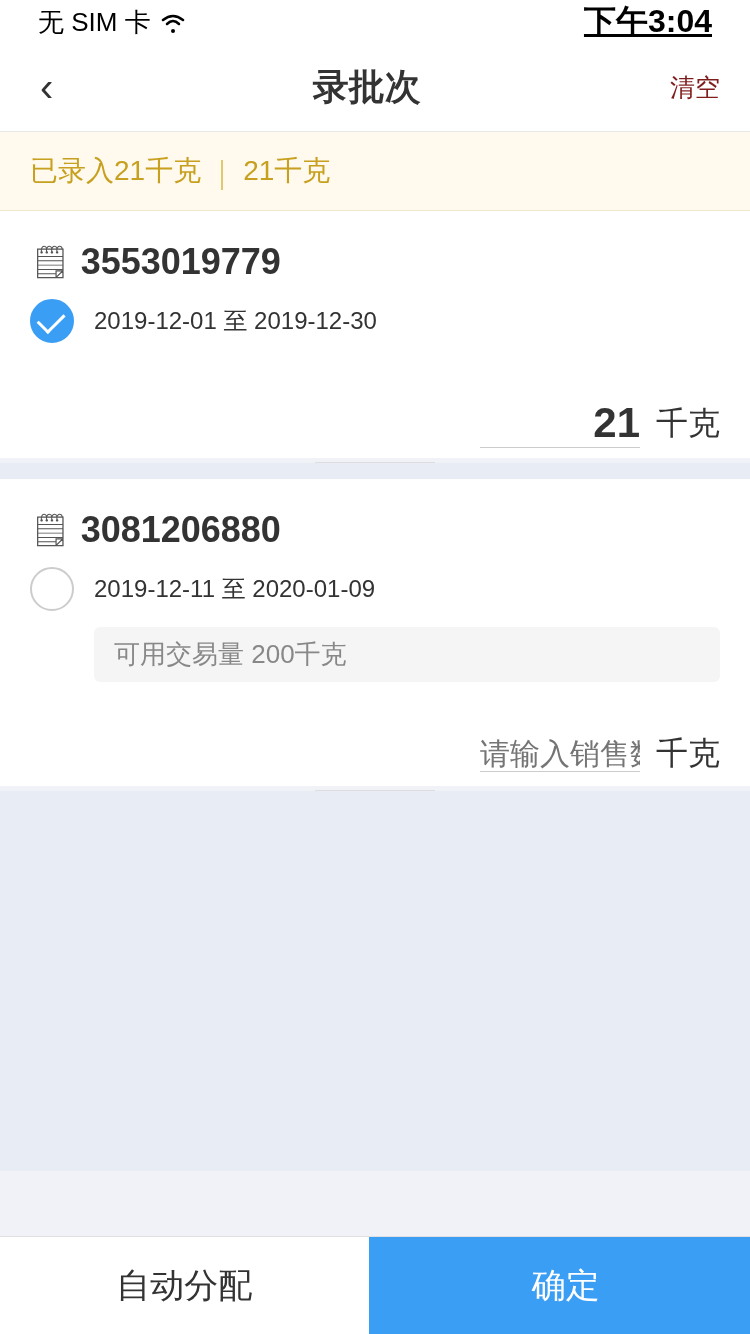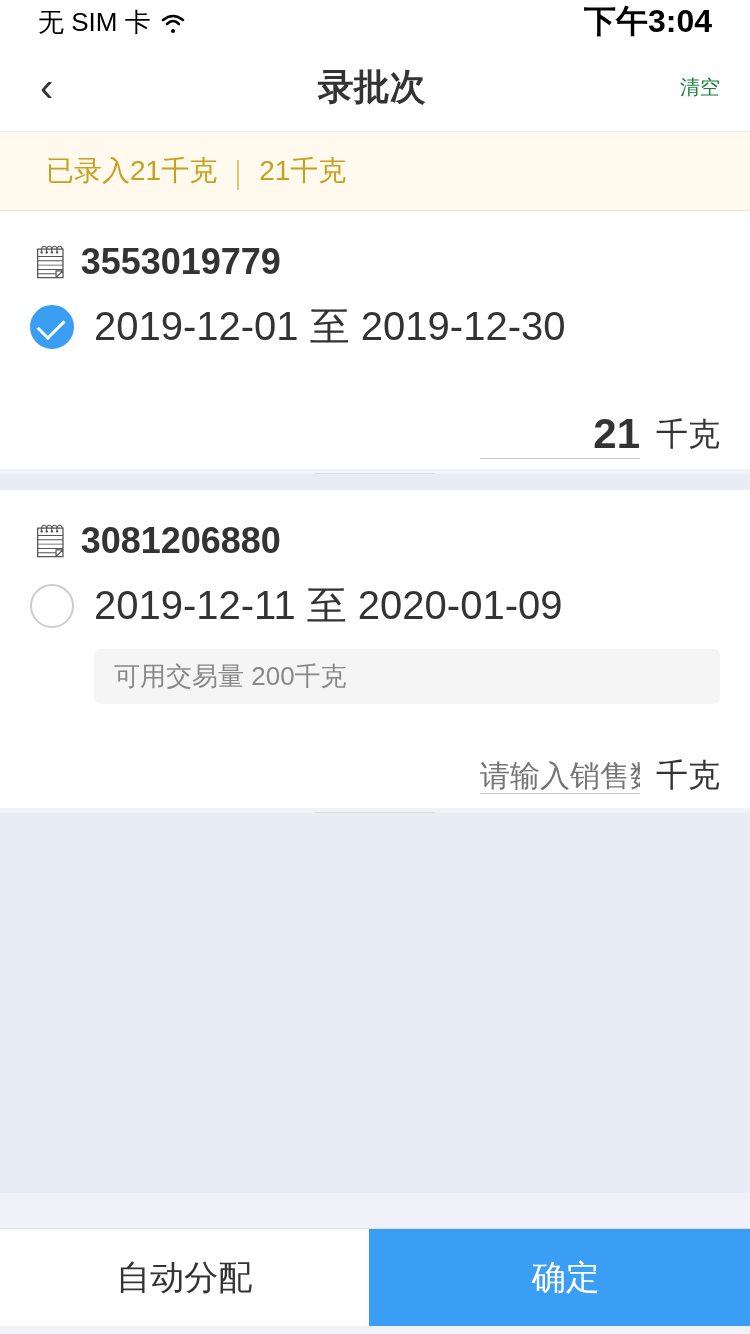--- a/index.html
+++ b/index.html
@@ -27,20 +27,21 @@
       display: flex;
       align-items: center;
       gap: 8px;
       font-size: 26px;
       color: #000;
     }
     .status-center {
       font-size: 32px;
       font-weight: 600;
       color: #000;
+      text-decoration: underline;
     }
     .status-right {
       display: flex;
       align-items: center;
       gap: 6px;
       font-size: 26px;
       color: #000;
     }
 
     
@@ -59,30 +60,30 @@
       color: #333;
       cursor: pointer;
       padding: 10px;
     }
     .nav-title {
       font-size: 36px;
       font-weight: 600;
       color: #333;
     }
     .nav-action {
-      font-size: 20px;
-      color: #15803d;
+      font-size: 25px;
+      color: #7f1d1d;
       cursor: pointer;
     }
 
     
     .info-banner {
       width: 750px;
       background: #fffaed;
-      padding: 20px 46px;
+      padding: 20px 30px;
       display: flex;
       align-items: flex-end;
       gap: 20px;
       border-bottom: 1px solid #f0e8c8;
     }
     .info-item {
       font-size: 28px;
       color: #c8a020;
       font-weight: 500;
     }
@@ -146,21 +147,21 @@
       content: '';
       width: 22px;
       height: 13px;
       border-left: 3px solid #fff;
       border-bottom: 3px solid #fff;
       transform: rotate(-45deg) translateY(-2px);
       display: block;
     }
 
     .date-range {
-      font-size: 40px;
+      font-size: 24px;
       color: #333;
     }
 
     .available-tag {
       background: #f5f5f5;
       border-radius: 6px;
       padding: 10px 20px;
       font-size: 26px;
       color: #888;
       margin-left: 64px;
@@ -215,21 +216,21 @@
       outline: none;
       color: #333;
     }
 
     
     .bottom-bar {
       width: 750px;
       height: 98px;
       display: flex;
       position: fixed;
-      bottom: 8px;
+      bottom: 0;
       left: 0;
       background: #fff;
       border-top: 1px solid #e0e0e0;
     }
     .bottom-btn-left {
       flex: 1;
       display: flex;
       align-items: center;
       justify-content: center;
       font-size: 34px;

